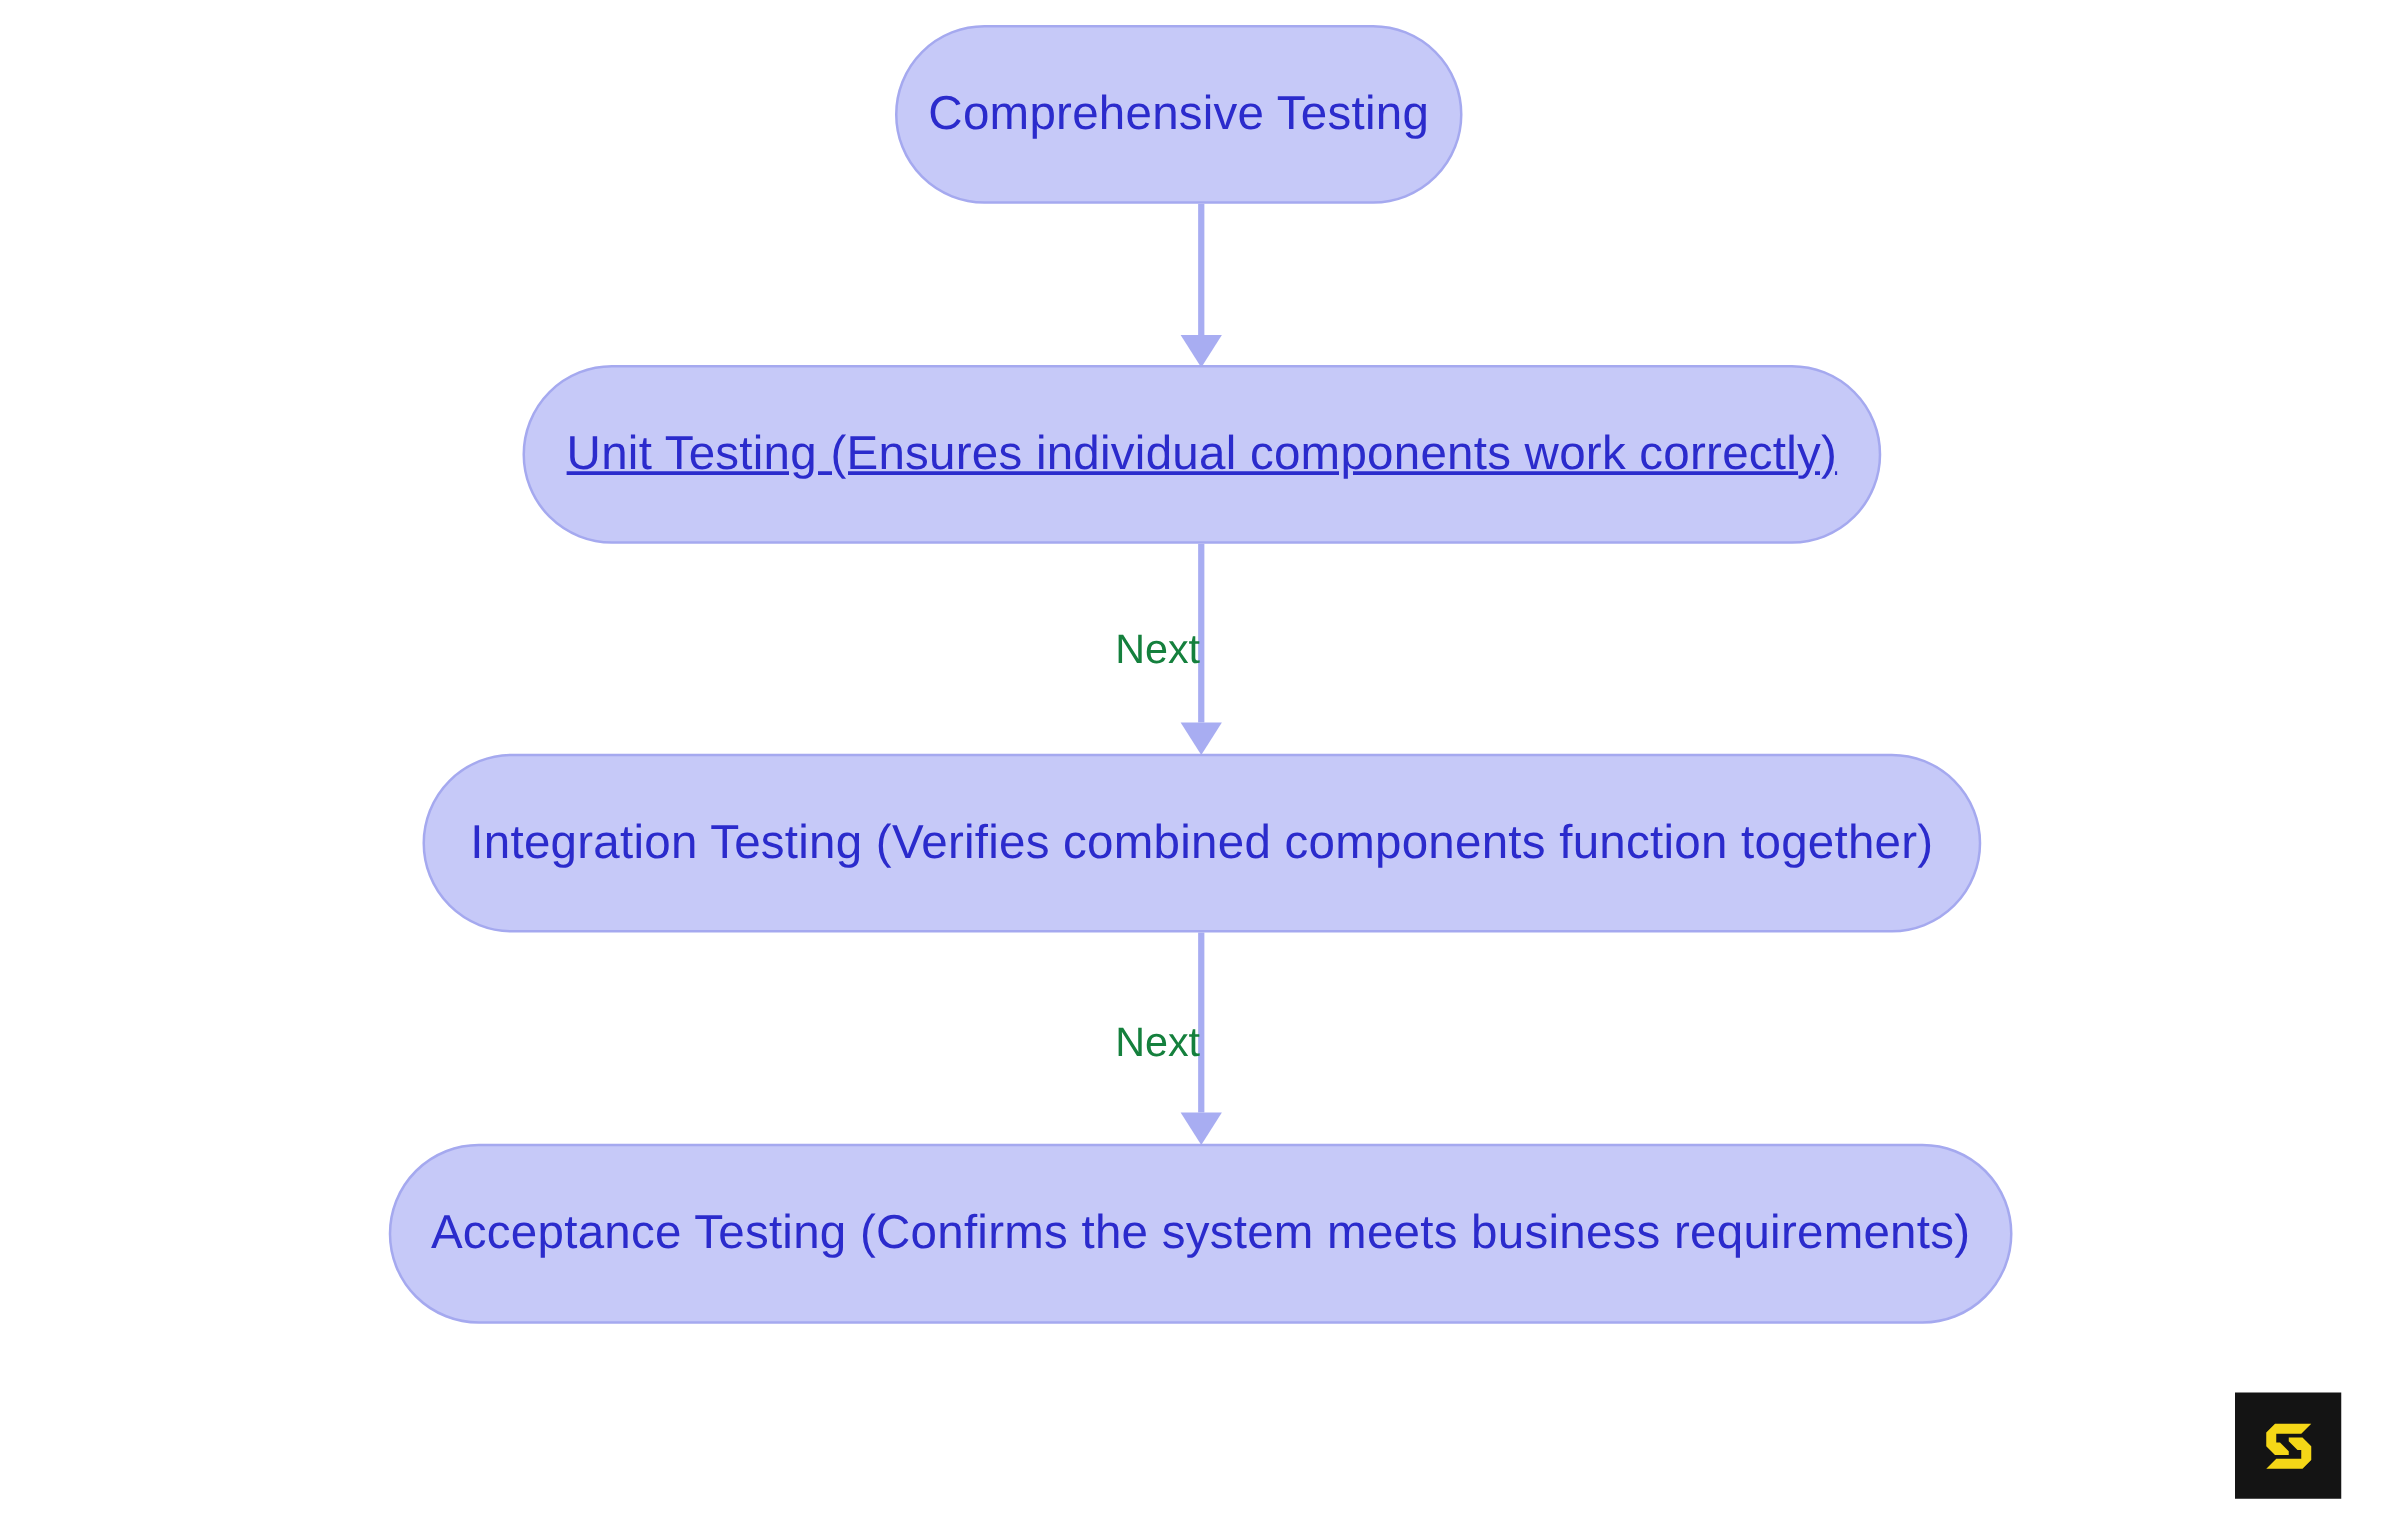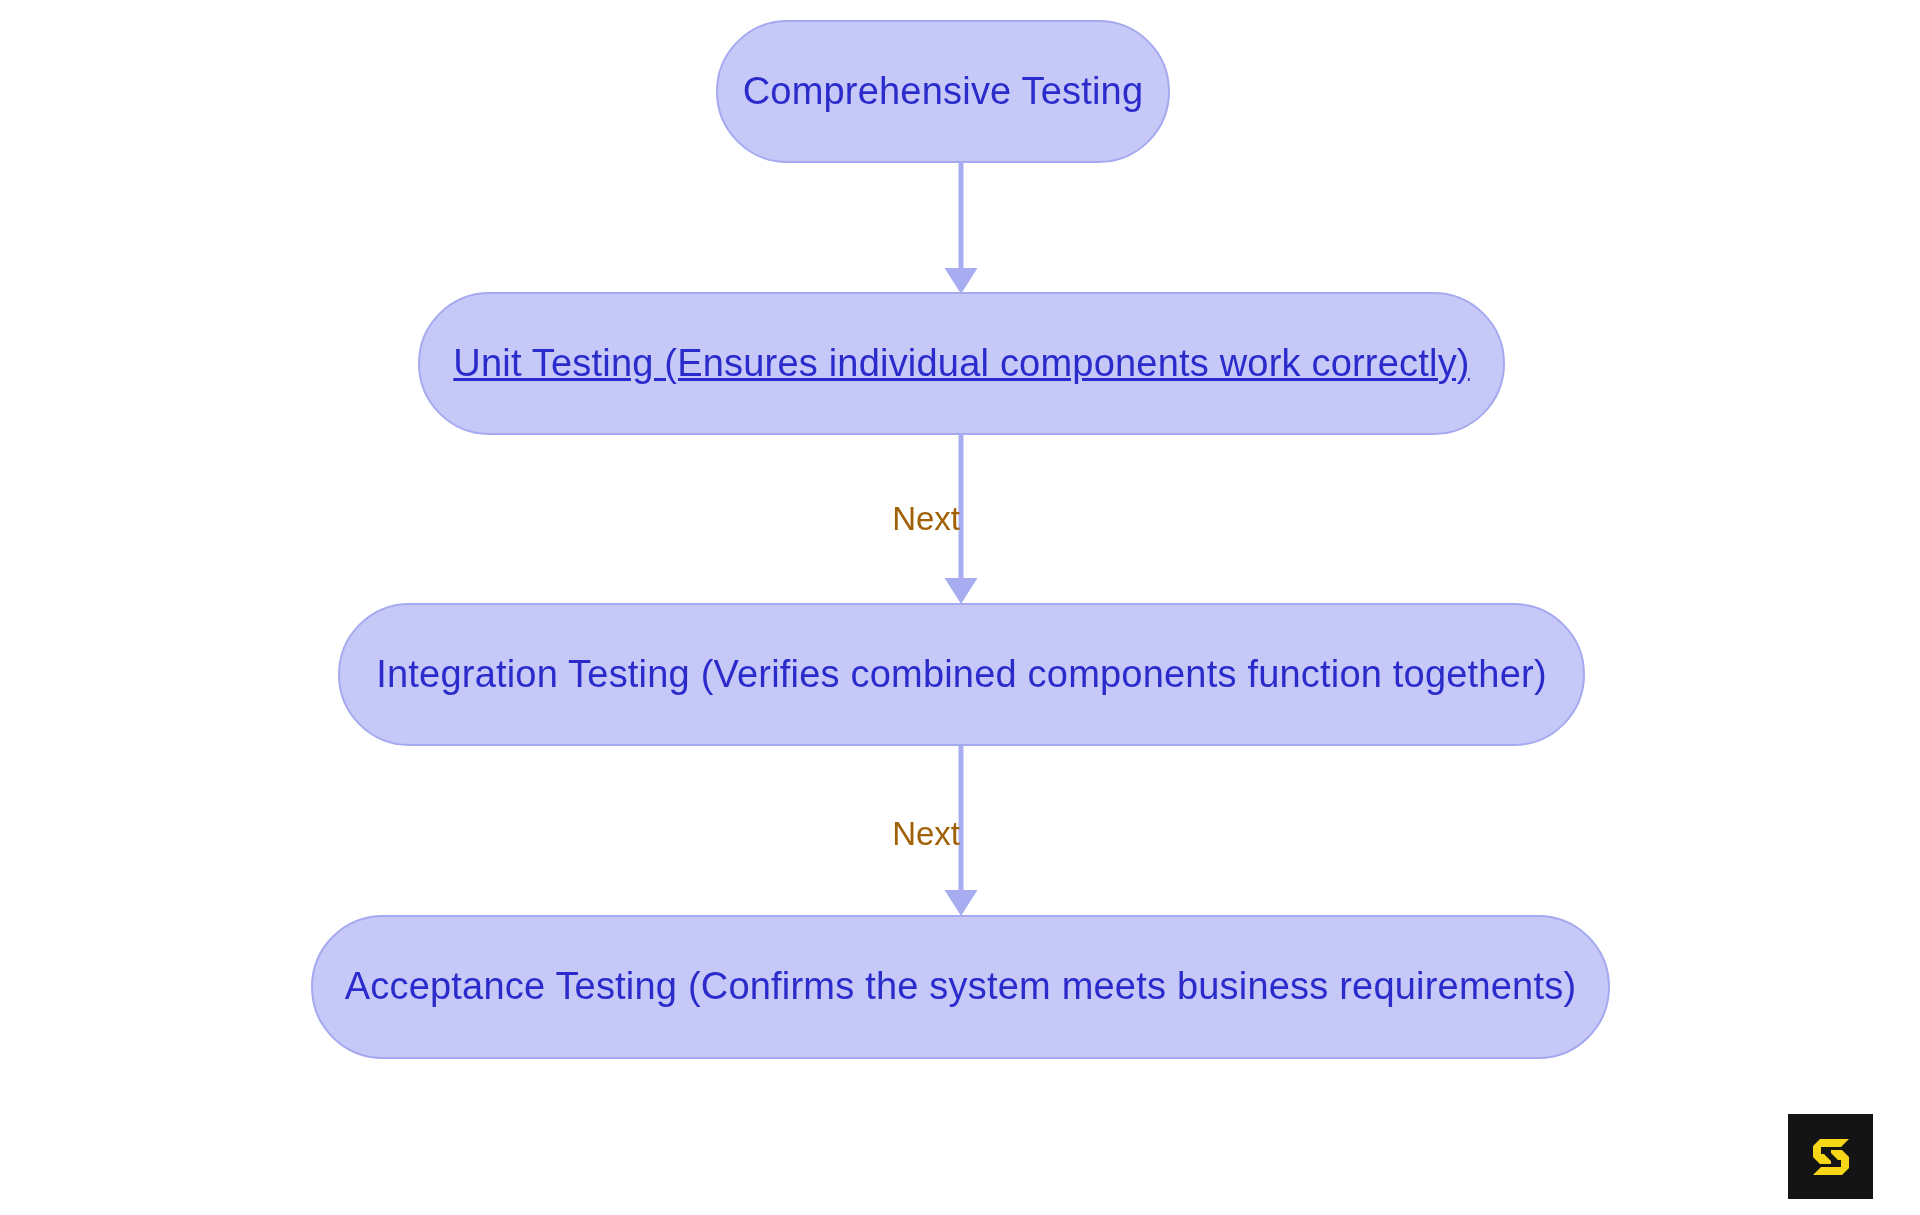--- a/index.html
+++ b/index.html
@@ -46,21 +46,21 @@
   #node-2{left:338px;top:603px;width:1247px;height:143px;}
   #node-2 .node-label{font-size:38px;}
 
   #node-3{left:311px;top:915px;width:1299px;height:144px;}
   #node-3 .node-label{font-size:38px;}
 
   
   .edge-label{
     position:absolute;
     font-size:33px;
-    color:#a16207;
+    color:#15803d;
     background:transparent;
     white-space:nowrap;
     text-align:right;
   }
   #edge-label-0{left:760px;top:500px;width:200px;}
   #edge-label-1{left:760px;top:815px;width:200px;}
 
   
   #logo{
     position:absolute;

